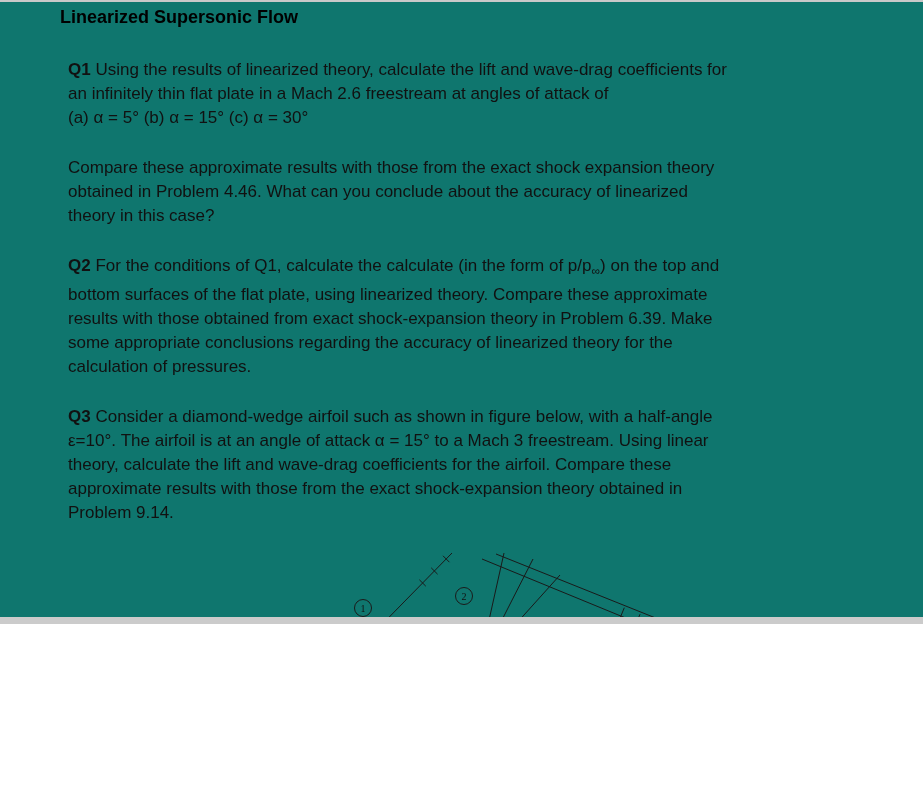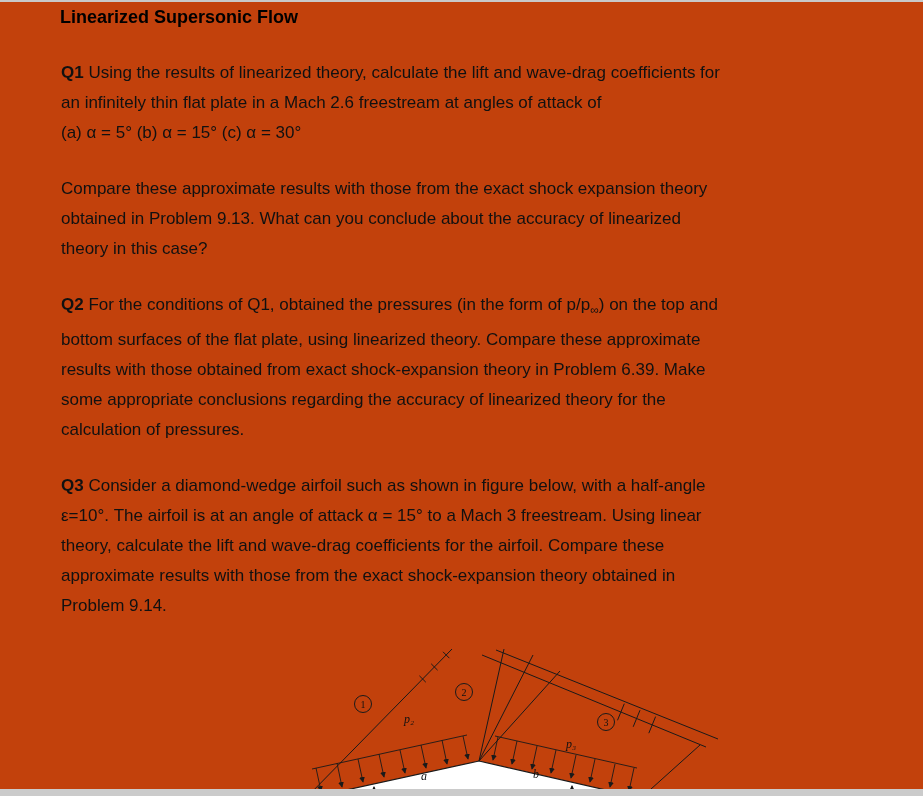--- a/index.html
+++ b/index.html
@@ -1,33 +1,33 @@
 <!DOCTYPE html>
 <html><head>
 <meta charset="utf-8">
 <style>
   html,body { margin:0; padding:0; background:#ffffff; }
   .page {
     position:relative;
-    width:923px; height:796px;
-    background:#c2410c;
+    width:923px; height:624px;
+    background:#0f766e;
     overflow:hidden;
     font-family:"Liberation Sans", sans-serif;
     color:#111;
   }
   .edge-top { position:absolute; top:0; left:0; width:100%; height:2px; background:#c9c9c9; }
   .edge-bottom { position:absolute; bottom:0; left:0; width:100%; height:7px; background:#cbcbcb; }
   .content { padding:4px 50px 0 60px; }
   .title {
     font-size:18px; font-weight:bold; color:#000;
     margin:2px 0 30px 0; line-height:22px;
   }
   .para {
-    font-size:17px; line-height:30px;
-    margin:0 0 26px 1px;
+    font-size:17px; line-height:24px;
+    margin:0 0 26px 8px;
     white-space:pre-wrap;
   }
   .qlabel { font-weight:bold; }
   .sub { vertical-align:sub; font-size:12px; }
   svg.figure { display:block; margin-top:6px; }
   .wave { stroke:#1a1a1a; stroke-width:1; fill:none; }
   .tick { stroke:#1a1a1a; stroke-width:1; }
   .parrow { stroke:#1a1a1a; stroke-width:0.9; }
   .dist { stroke:#1a1a1a; stroke-width:0.9; }
   .mlab { font-family:"Liberation Serif", serif; font-style:italic; font-size:13px; fill:#111; }
@@ -41,24 +41,24 @@
   <div class="edge-top"></div>
 
   <div class="content">
     <h1 class="title">Linearized Supersonic Flow</h1>
 
     <p class="para"><span class="qlabel">Q1</span><span> Using the results of linearized theory, calculate the lift and wave-drag coefficients for
 an infinitely thin flat plate in a Mach 2.6 freestream at angles of attack of
 (a) α = 5° (b) α = 15° (c) α = 30°</span></p>
 
     <p class="para">Compare these approximate results with those from the exact shock expansion theory
-obtained in Problem 9.13. What can you conclude about the accuracy of linearized
+obtained in Problem 4.46. What can you conclude about the accuracy of linearized
 theory in this case?</p>
 
-    <p class="para"><span class="qlabel">Q2</span><span> For the conditions of Q1, obtained the pressures (in the form of p/p</span><span class="sub">∞</span><span>) on the top and
+    <p class="para"><span class="qlabel">Q2</span><span> For the conditions of Q1, calculate the calculate (in the form of p/p</span><span class="sub">∞</span><span>) on the top and
 bottom surfaces of the flat plate, using linearized theory. Compare these approximate
 results with those obtained from exact shock-expansion theory in Problem 6.39. Make
 some appropriate conclusions regarding the accuracy of linearized theory for the
 calculation of pressures.</span></p>
 
     <p class="para"><span class="qlabel">Q3</span><span> Consider a diamond-wedge airfoil such as shown in figure below, with a half-angle
 ε=10°. The airfoil is at an angle of attack α = 15° to a Mach 3 freestream. Using linear
 theory, calculate the lift and wave-drag coefficients for the airfoil. Compare these
 approximate results with those from the exact shock-expansion theory obtained in
 Problem 9.14.</span></p>

